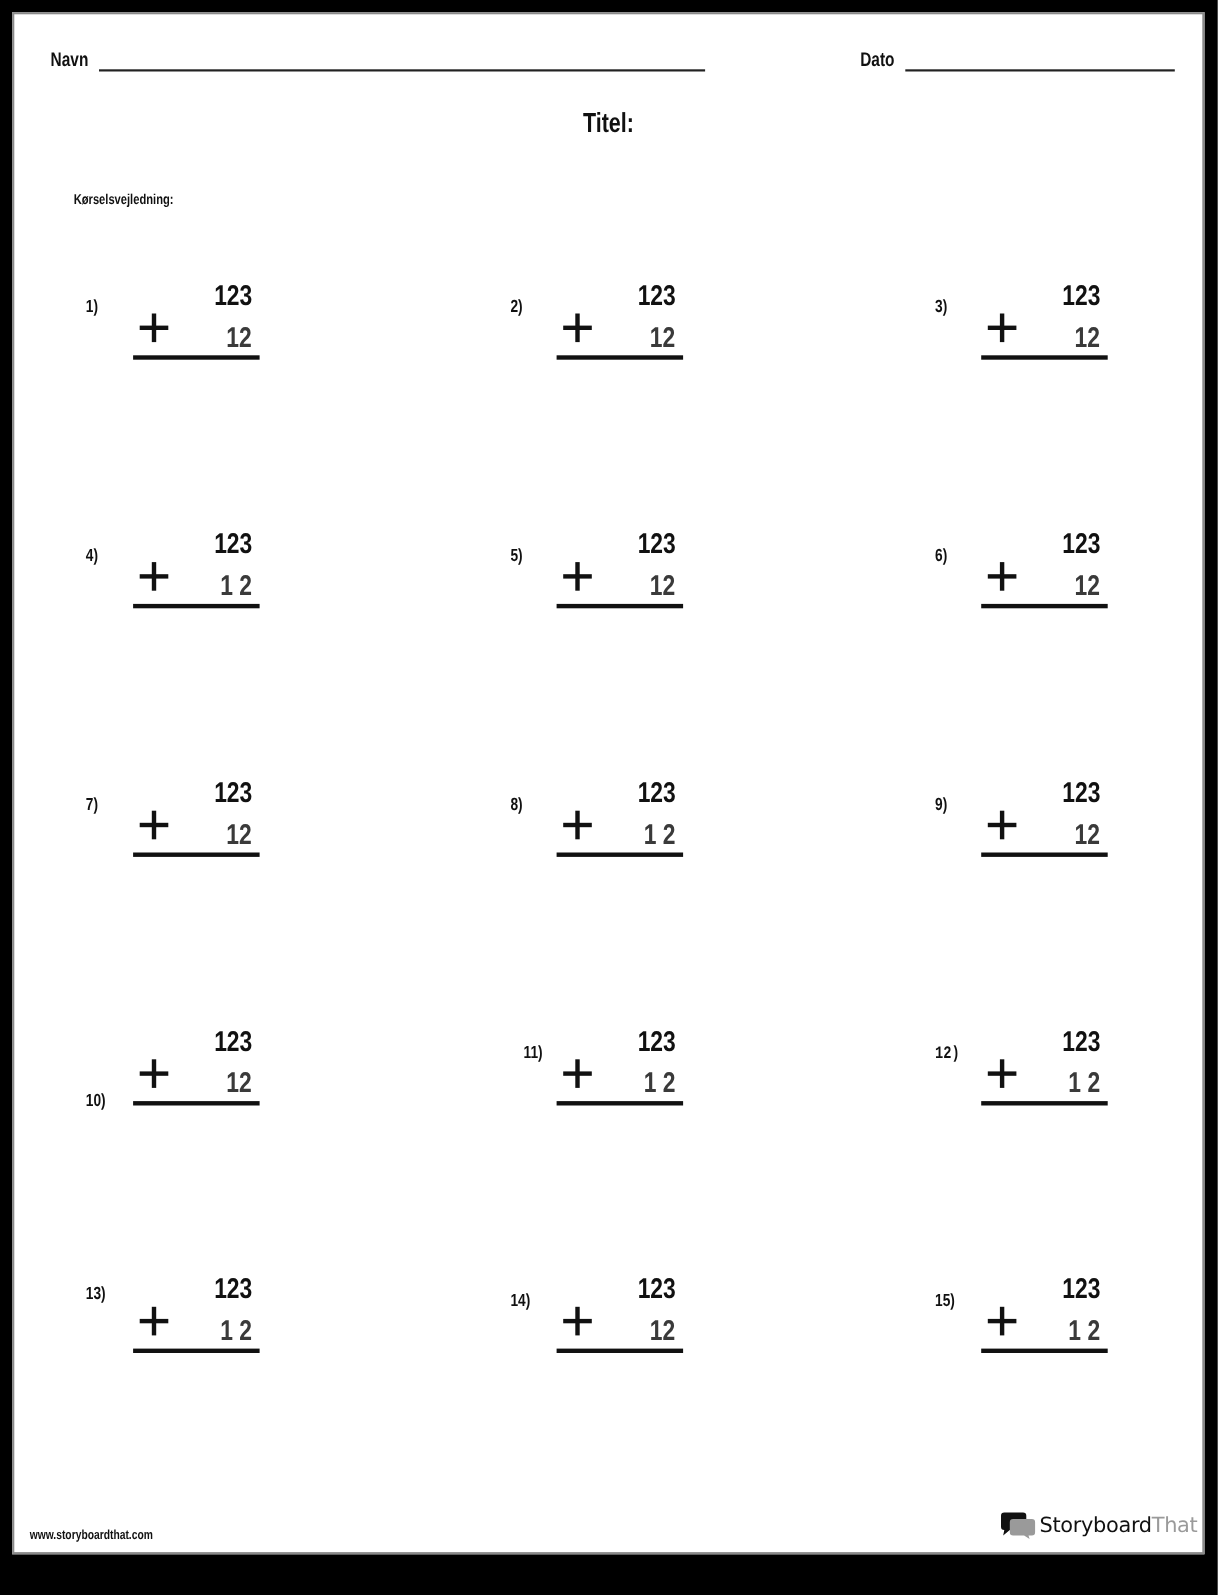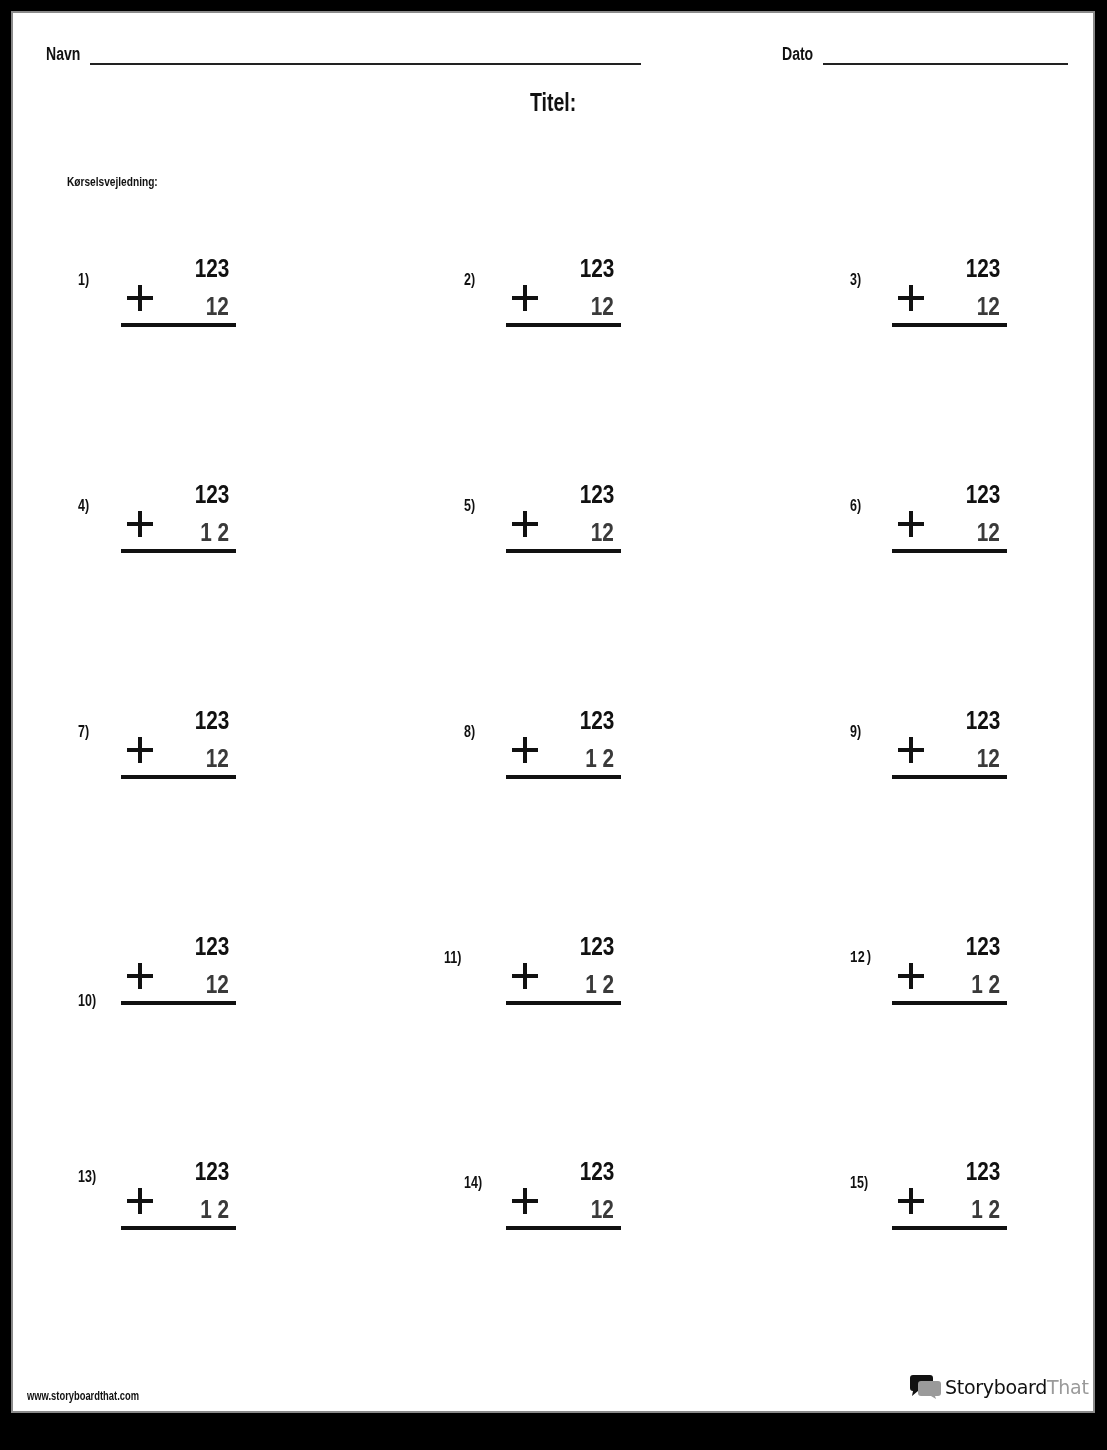--- a/index.html
+++ b/index.html
@@ -55,21 +55,21 @@
 <div class="abs" style="left:46px; top:44px;">
   <span class="cond hdr-label">Navn</span>
 </div>
 <div class="hdr-line" style="left:90px; top:63px; width:551px;"></div>
 
 <div class="abs" style="left:782px; top:44px;">
   <span class="cond hdr-label">Dato</span>
 </div>
 <div class="hdr-line" style="left:823px; top:63px; width:245px;"></div>
 
-<div class="abs" style="left:530px; top:88px;">
+<div class="abs" style="left:530px; top:98px;">
   <span class="cond title">Titel:</span>
 </div>
 
 <div class="abs" style="left:67px; top:172px;">
   <span class="cond instr">Kørselsvejledning:</span>
 </div>
 
 <div id="problems">
     <div class="abs" style="left: 78px; top: 271px;"><span class="cond prob-num">1)</span></div>
     <div class="problem" style="left: 121px; top: 255px; width: 115px;">
@@ -134,21 +134,21 @@
       <div class="bot-num" style="right:7px">12</div>
       <div class="ans-line"></div>
     </div>
     <div class="abs" style="left: 78px; top: 968px; margin-top: 24px;"><span class="cond prob-num">10)</span></div>
     <div class="problem" style="left: 121px; top: 933px; width: 115px;">
       <div class="top-num" style="right:7px">123</div>
       <div class="plus"></div>
       <div class="bot-num" style="right:7px">12</div>
       <div class="ans-line"></div>
     </div>
-    <div class="abs" style="left: 444px; top: 949px; text-decoration: underline;"><span class="cond prob-num">11)</span></div>
+    <div class="abs" style="left: 476px; top: 949px; text-decoration: underline;"><span class="cond prob-num">11)</span></div>
     <div class="problem" style="left: 506px; top: 933px; width: 115px;">
       <div class="top-num" style="right:7px">123</div>
       <div class="plus"></div>
       <div class="bot-num" style="right:7px">1 2</div>
       <div class="ans-line"></div>
     </div>
     <div class="abs" style="left: 850px; top: 949px; font-family: Liberation Mono, monospace;"><span class="cond prob-num">12)</span></div>
     <div class="problem" style="left: 892px; top: 933px; width: 115px;">
       <div class="top-num" style="right:7px">123</div>
       <div class="plus"></div>

